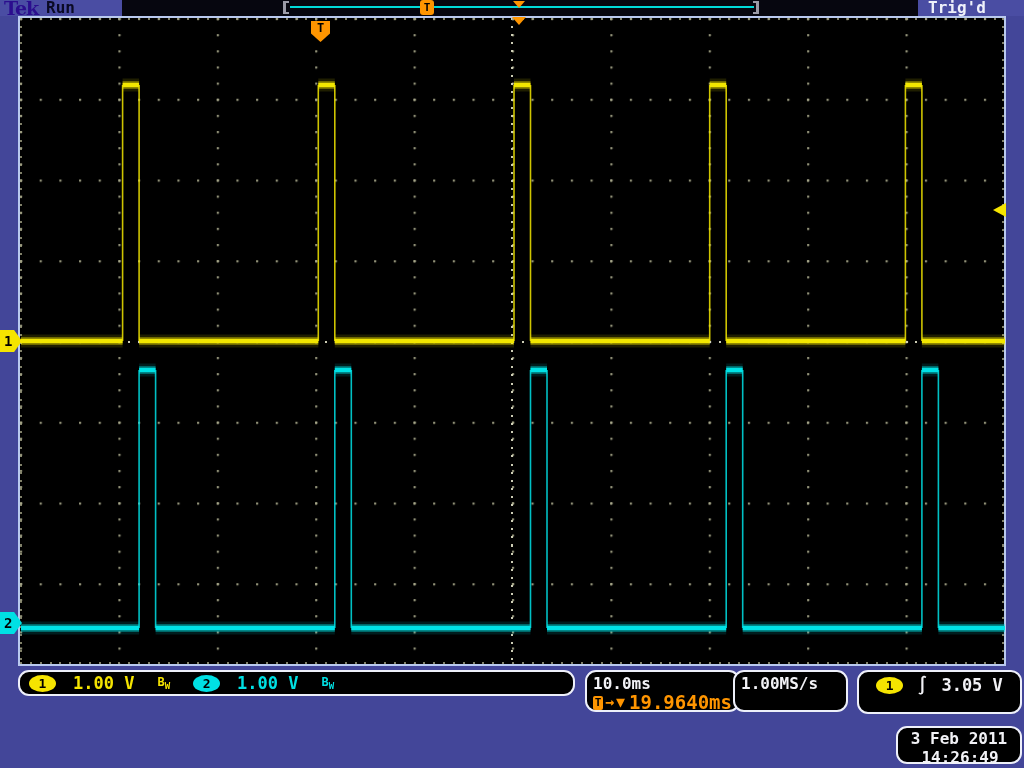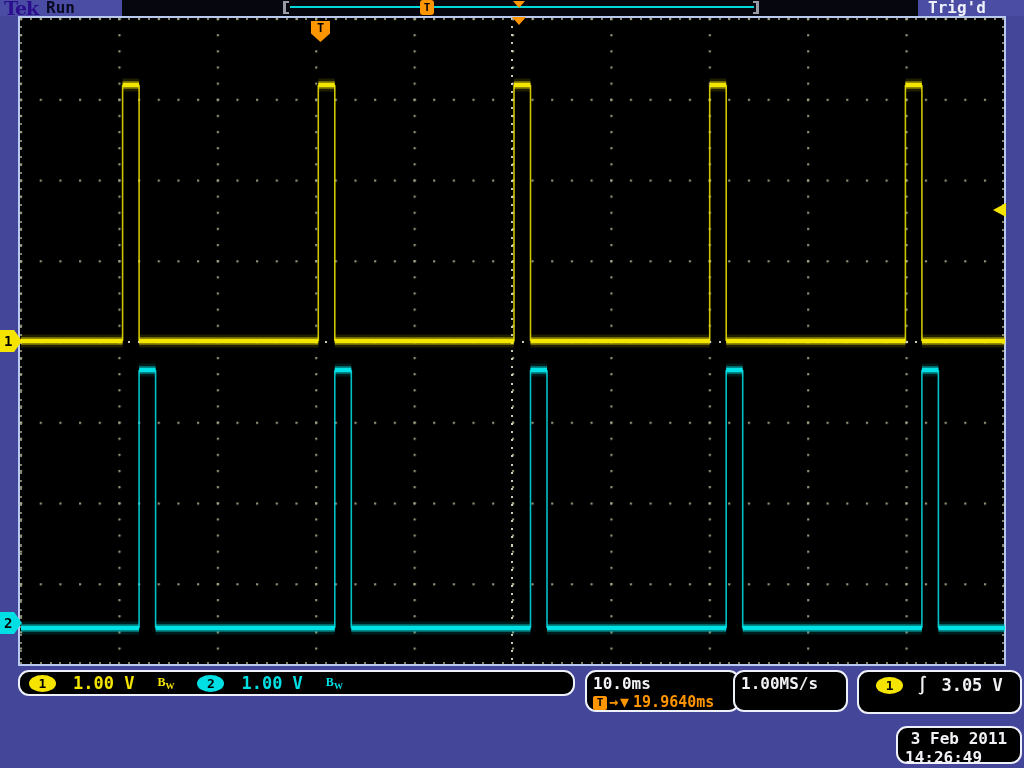--- a/index.html
+++ b/index.html
@@ -64,32 +64,32 @@
   #hor-box  { left:585px; top:670px; width:155px; height:42px; padding:2px 6px; }
   #acq-box  { left:733px; top:670px; width:115px; height:42px; padding:2px 6px; }
   #trig-box { left:857px; top:670px; width:165px; height:44px; padding:3px 6px; }
   #date-box { left:896px; top:726px; width:126px; height:38px; padding:1px 5px; }
 
   .badge { display:inline-block; width:27px; height:17px; border-radius:50%;
            color:#000; font-size:13px; font-weight:bold; text-align:center; line-height:17px; }
   .badge.y { background:#f5e400; } .badge.c { background:#00e0e4; }
   .scale-y { color:#f5e400; font-size:17px; font-weight:bold; }
   .scale-c { color:#00e0e4; font-size:17px; font-weight:bold; }
-  .bw { font-size:12px; font-weight:bold;font-family:Liberation Serif, serif; } .bw sub { font-size:9px; }
+  .bw { font-size:12px; font-weight:bold; } .bw sub { font-size:9px; }
   .bw.y { color:#f5e400; } .bw.c { color:#00e0e4; }
 
   .white-line { color:#f2f2f6; font-size:16px; font-weight:bold; line-height:19px; }
   #delay-line { color:#ff9500; font-size:15px; font-weight:bold; display:flex; align-items:center; gap:2px; line-height:19px; }
   #delay-tsq { display:inline-block; width:14px; height:14px; background:#ff9500; border-radius:2px;
                color:#000; font-size:11px; text-align:center; line-height:14px; }
-  #delay-val { font-size:15px; margin-left:2px; }
+  #delay-val { font-size:19px; margin-left:2px; }
   #trig-row { display:flex; align-items:center; gap:14px; justify-content:center; }
   #slope-glyph { font-size:17px; font-weight:bold; font-style:italic; color:#f2f2f6; }
   #trig-level { font-size:17px; font-weight:bold; color:#f2f2f6; }
-  #date-line { text-align:center; } #time-line { text-align:left; padding-left:2px; }
+  #date-line { text-align:center; } #time-line { text-align:center; padding-left:2px; }
 </style>
 </head>
 <body>
 
 <div id="scope">
 
   <div id="topbar">
     <div id="miniblack">
       <div id="brkL" class="bracket"></div>
       <div id="brkR" class="bracket"></div>

